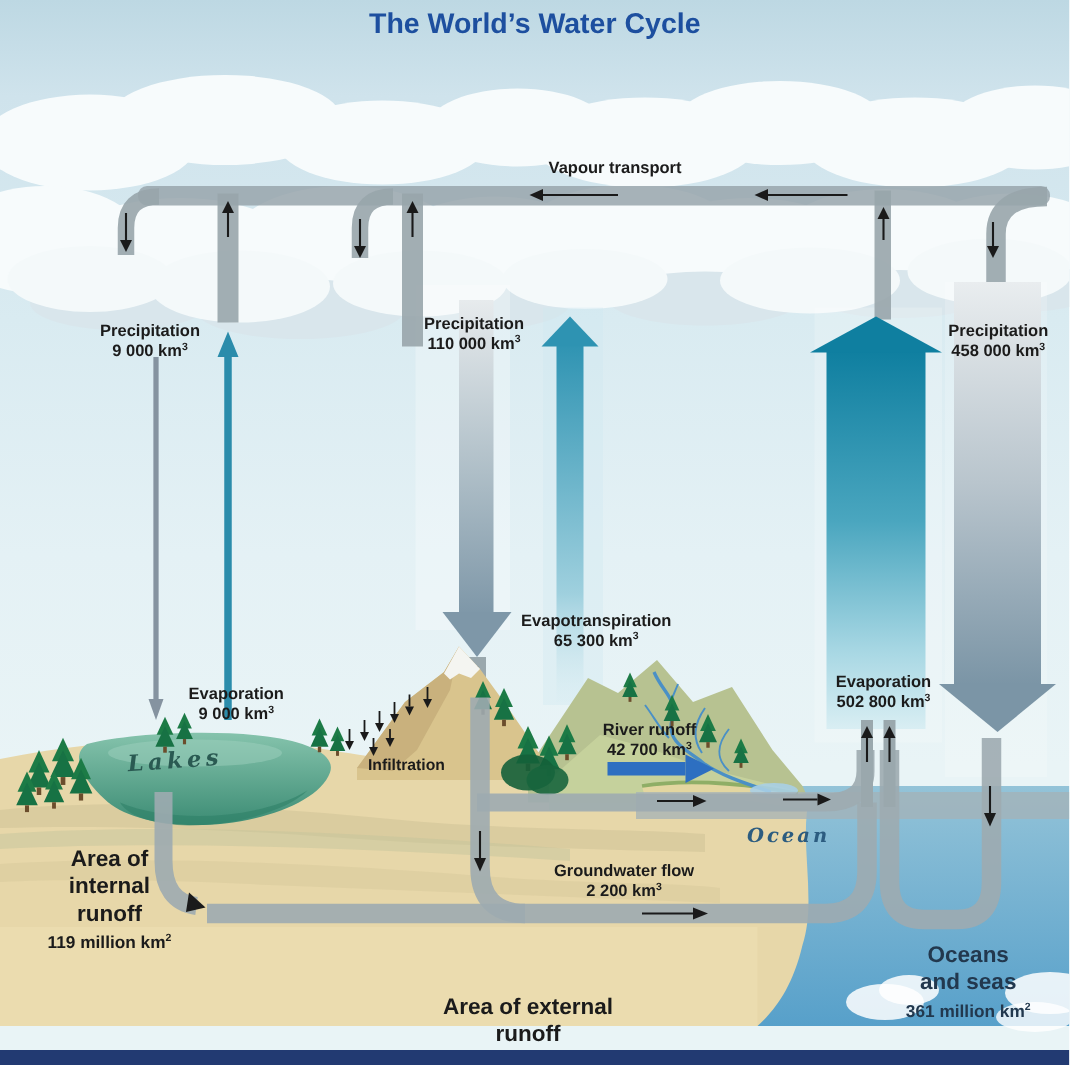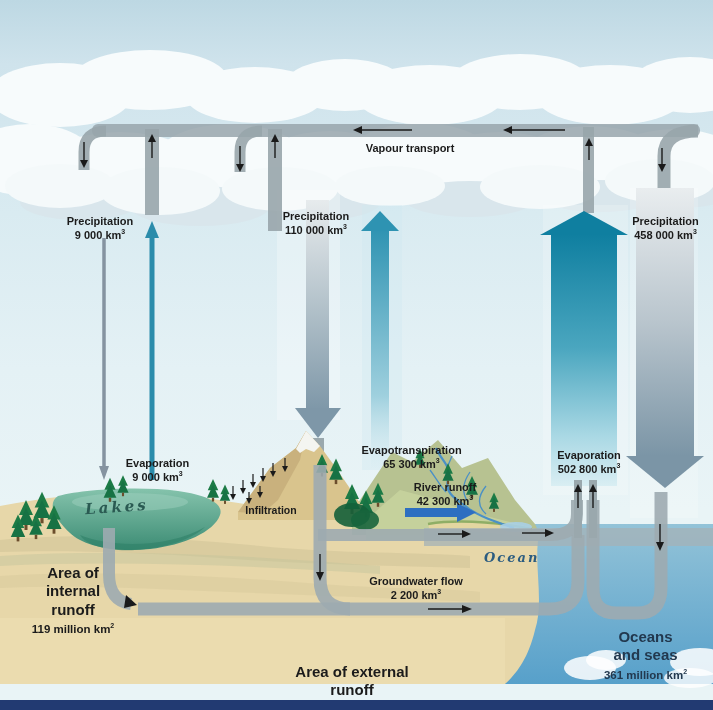--- a/index.html
+++ b/index.html
@@ -287,71 +287,72 @@
         <polygon points="270,471 273,477 276,471" stroke="none"></polygon>
     <line x1="285" y1="458" x2="285" y2="466"></line>
         <polygon points="282,466 285,472 288,466" stroke="none"></polygon>
     <line x1="249" y1="492" x2="249" y2="498"></line>
         <polygon points="246,498 249,504 252,498" stroke="none"></polygon>
     <line x1="260" y1="486" x2="260" y2="492"></line>
         <polygon points="257,492 260,498 263,492" stroke="none"></polygon>
   </g>
 </svg>
 
-
-<div class="lbl flow" style="left:355px;top:106px;width:110px;margin-top:36px;">
+<div class="title">The World’s Water Cycle</div>
+
+<div class="lbl flow" style="left:355px;top:106px;width:110px;">
   <span>Vapour transport</span>
 </div>
 
 <div class="lbl flow" style="left:50px;top:215px;width:100px;">
   <span>Precipitation</span><br>
   <span>9 000 km</span><sup>3</sup>
 </div>
 
 <div class="lbl flow" style="left:260px;top:210px;width:112px;">
   <span>Precipitation</span><br>
   <span>110 000 km</span><sup>3</sup>
 </div>
 
 <div class="lbl flow" style="left:618px;top:215px;width:95px;">
   <span>Precipitation</span><br>
   <span>458 000 km</span><sup>3</sup>
 </div>
 
-<div class="lbl flow" style="left:344px;top:408px;width:135px;margin-top:36px;">
+<div class="lbl flow" style="left:330px;top:408px;width:135px;">
   <span>Evapotranspiration</span><br>
   <span>65 300 km</span><sup>3</sup>
 </div>
 
 <div class="lbl flow" style="left:100px;top:457px;width:115px;">
   <span>Evaporation</span><br>
   <span>9 000 km</span><sup>3</sup>
 </div>
 
 <div class="lbl flow" style="left:534px;top:449px;width:110px;">
   <span>Evaporation</span><br>
   <span>502 800 km</span><sup>3</sup>
 </div>
 
-<div class="lbl flow" style="left:386px;top:481px;width:118px;">
+<div class="lbl flow" style="left:374px;top:481px;width:118px;">
   <span>River runoff</span><br>
-  <span>42 300 km</span><sup>3</sup>
+  <span>42 700 km</span><sup>3</sup>
 </div>
 
 <div class="lbl flow" style="left:231px;top:504px;width:80px;font-size:10.5px;">
   <span>Infiltration</span>
 </div>
 
 <div class="lbl flow" style="left:342px;top:575px;width:148px;">
   <span>Groundwater flow</span><br>
   <span>2 200 km</span><sup>3</sup>
 </div>
 
 <div class="geo geo-lakes" style="left:85px;top:498px;">Lakes</div>
-<div class="geo geo-ocean" style="left:484px;top:550px;">Ocean</div>
+<div class="geo geo-ocean" style="left:498px;top:550px;">Ocean</div>
 
 <div class="lbl area" style="left:8px;top:544px;width:130px;margin-top:20px;">
   <span>Area of</span><br>
   <span>internal</span><br>
   <span>runoff</span><br>
   <span class="val"><span>119 million km</span><sup>2</sup></span>
 </div>
 
 <div class="lbl area" style="left:262px;top:628px;width:180px;margin-top:35px;">
   <span>Area of external</span><br>

